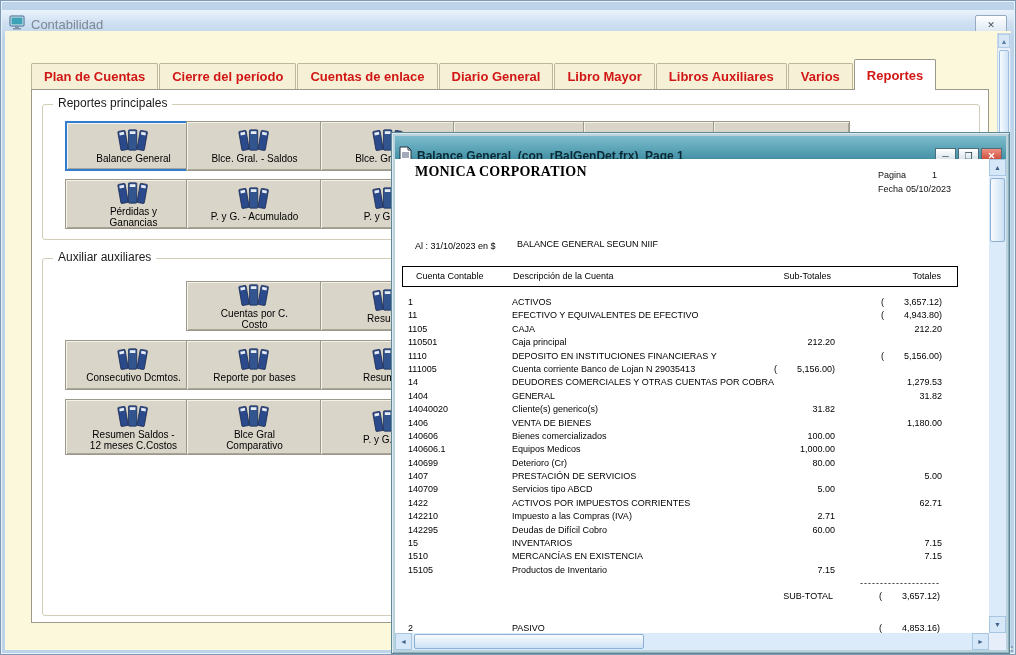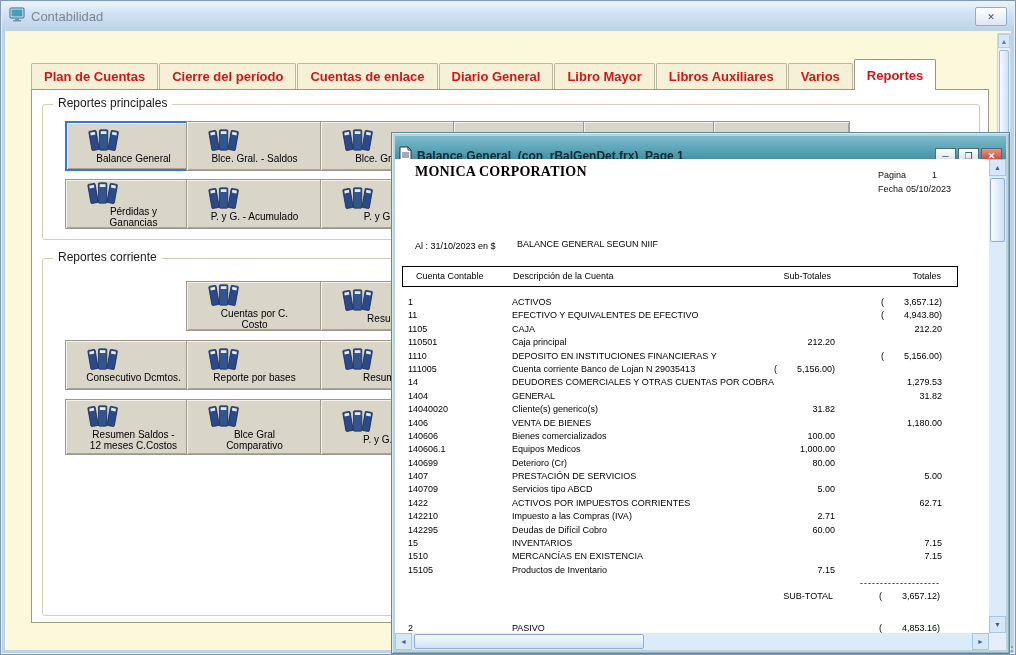--- a/index.html
+++ b/index.html
@@ -2,21 +2,21 @@
 <html><head>
 <meta charset="utf-8">
 <style>
   html,body{margin:0;padding:0;}
   body{width:1016px;height:655px;position:relative;overflow:hidden;
        font-family:"Liberation Sans",sans-serif;background:#9aa7b5;}
 
   
   .window{position:absolute;inset:0;background:#bdd3e9;border:1px solid #7e99b4;
           box-shadow:inset 0 0 0 1px #e9f2fb;box-sizing:border-box;}
-  .titlebar{position:absolute;left:1px;top:1px;right:1px;height:29px;
+  .titlebar{position:absolute;left:1px;top:9px;right:1px;height:29px;
             background:linear-gradient(#eaf3fc,#cfe0f2 45%,#bdd3e9);
             display:flex;align-items:center;gap:6px;padding:0 7px;box-sizing:border-box;}
   .app-title{font-size:13px;color:#7c8793;}
   .win-close{margin-left:auto;width:30px;height:17px;display:flex;align-items:center;justify-content:center;
              background:linear-gradient(#ffffff,#dbe7f3);border:1px solid #96abc2;border-radius:2px;
              font-size:9px;color:#44505c;cursor:pointer;}
   .grip{position:absolute;right:2px;bottom:2px;width:10px;height:10px;z-index:1;}
   .grip i{position:absolute;width:2px;height:2px;background:#8aa3bd;}
   .grip i:nth-child(1){right:0;bottom:0;}
   .grip i:nth-child(2){right:4px;bottom:0;}
@@ -43,21 +43,21 @@
   
   .panel{position:absolute;left:26px;top:58px;width:958px;height:534px;background:#ffffff;
          border:1px solid #9a9a8a;box-sizing:border-box;}
   .group{position:absolute;border:1px solid #d2cdb8;border-radius:3px;}
   .group-main{left:10px;top:14px;width:936px;height:134px;}
   .group-aux{left:10px;top:168px;width:936px;height:356px;}
   .group-label{position:absolute;left:10px;top:-9px;background:#ffffff;padding:0 5px;font-size:12px;color:#1a1a1a;}
   .btns{position:absolute;inset:0;}
   .rbtn{position:absolute;width:137px;height:50px;background:#d9d5c9;border:1px solid #9c988a;
         box-shadow:inset 1px 1px 0 #f4f2ea, inset -1px -1px 0 #a8a496;
-        display:flex;flex-direction:column;justify-content:center;gap:1px;
+        display:flex;flex-direction:column;align-items:center;justify-content:center;gap:1px;
         cursor:pointer;box-sizing:border-box;padding:20px;}
   .rbtn.selected{border:2px solid #2f7cd0;}
   .rbtn-label{font-size:10px;line-height:11px;color:#000;text-align:center;}
   .books-icon svg{display:block;}
 
   
   .preview{position:absolute;left:390px;top:131px;width:619px;height:522px;background:#b9d2dc;
            border:1px solid #5f8794;box-shadow:inset 1px 1px 0 #dcebf1, inset -1px -1px 0 #8fb0bc;
            box-sizing:border-box;z-index:10;}
   .ptitle{position:absolute;left:3px;top:3px;right:3px;height:39px;
@@ -252,21 +252,21 @@
   <rect x="14.5" y="3.5" width="6" height="3" fill="#e8edf5"></rect>
   <rect x="24" y="3" width="8" height="21" rx="1" fill="#2b4a8b" stroke="#16264f" stroke-width="0.8" transform="rotate(10 28 13)"></rect>
   <rect x="25.5" y="4.5" width="5" height="3" fill="#e8edf5" transform="rotate(10 28 13)"></rect>
 </svg>
               </span>
               <span class="rbtn-label">P. y G. - 12</span>
             </div>
           </div>
       </div>
       <div class="group group-aux">
-        <span class="group-label">Reportes corriente</span>
+        <span class="group-label">Auxiliar auxiliares</span>
         <div class="btns">
             <div class="rbtn" style="left: 143px; top: 22px;">
               <span class="books-icon">
                 <svg width="36" height="24" viewBox="0 0 38 26">
   <rect x="3" y="3" width="8" height="21" rx="1" fill="#2b4a8b" stroke="#16264f" stroke-width="0.8" transform="rotate(-10 7 13)"></rect>
   <rect x="4.5" y="4.5" width="5" height="3" fill="#e8edf5" transform="rotate(-10 7 13)"></rect>
   <rect x="13" y="2" width="9" height="22" rx="1" fill="#33558f" stroke="#16264f" stroke-width="0.8"></rect>
   <rect x="14.5" y="3.5" width="6" height="3" fill="#e8edf5"></rect>
   <rect x="24" y="3" width="8" height="21" rx="1" fill="#2b4a8b" stroke="#16264f" stroke-width="0.8" transform="rotate(10 28 13)"></rect>
   <rect x="25.5" y="4.5" width="5" height="3" fill="#e8edf5" transform="rotate(10 28 13)"></rect>

